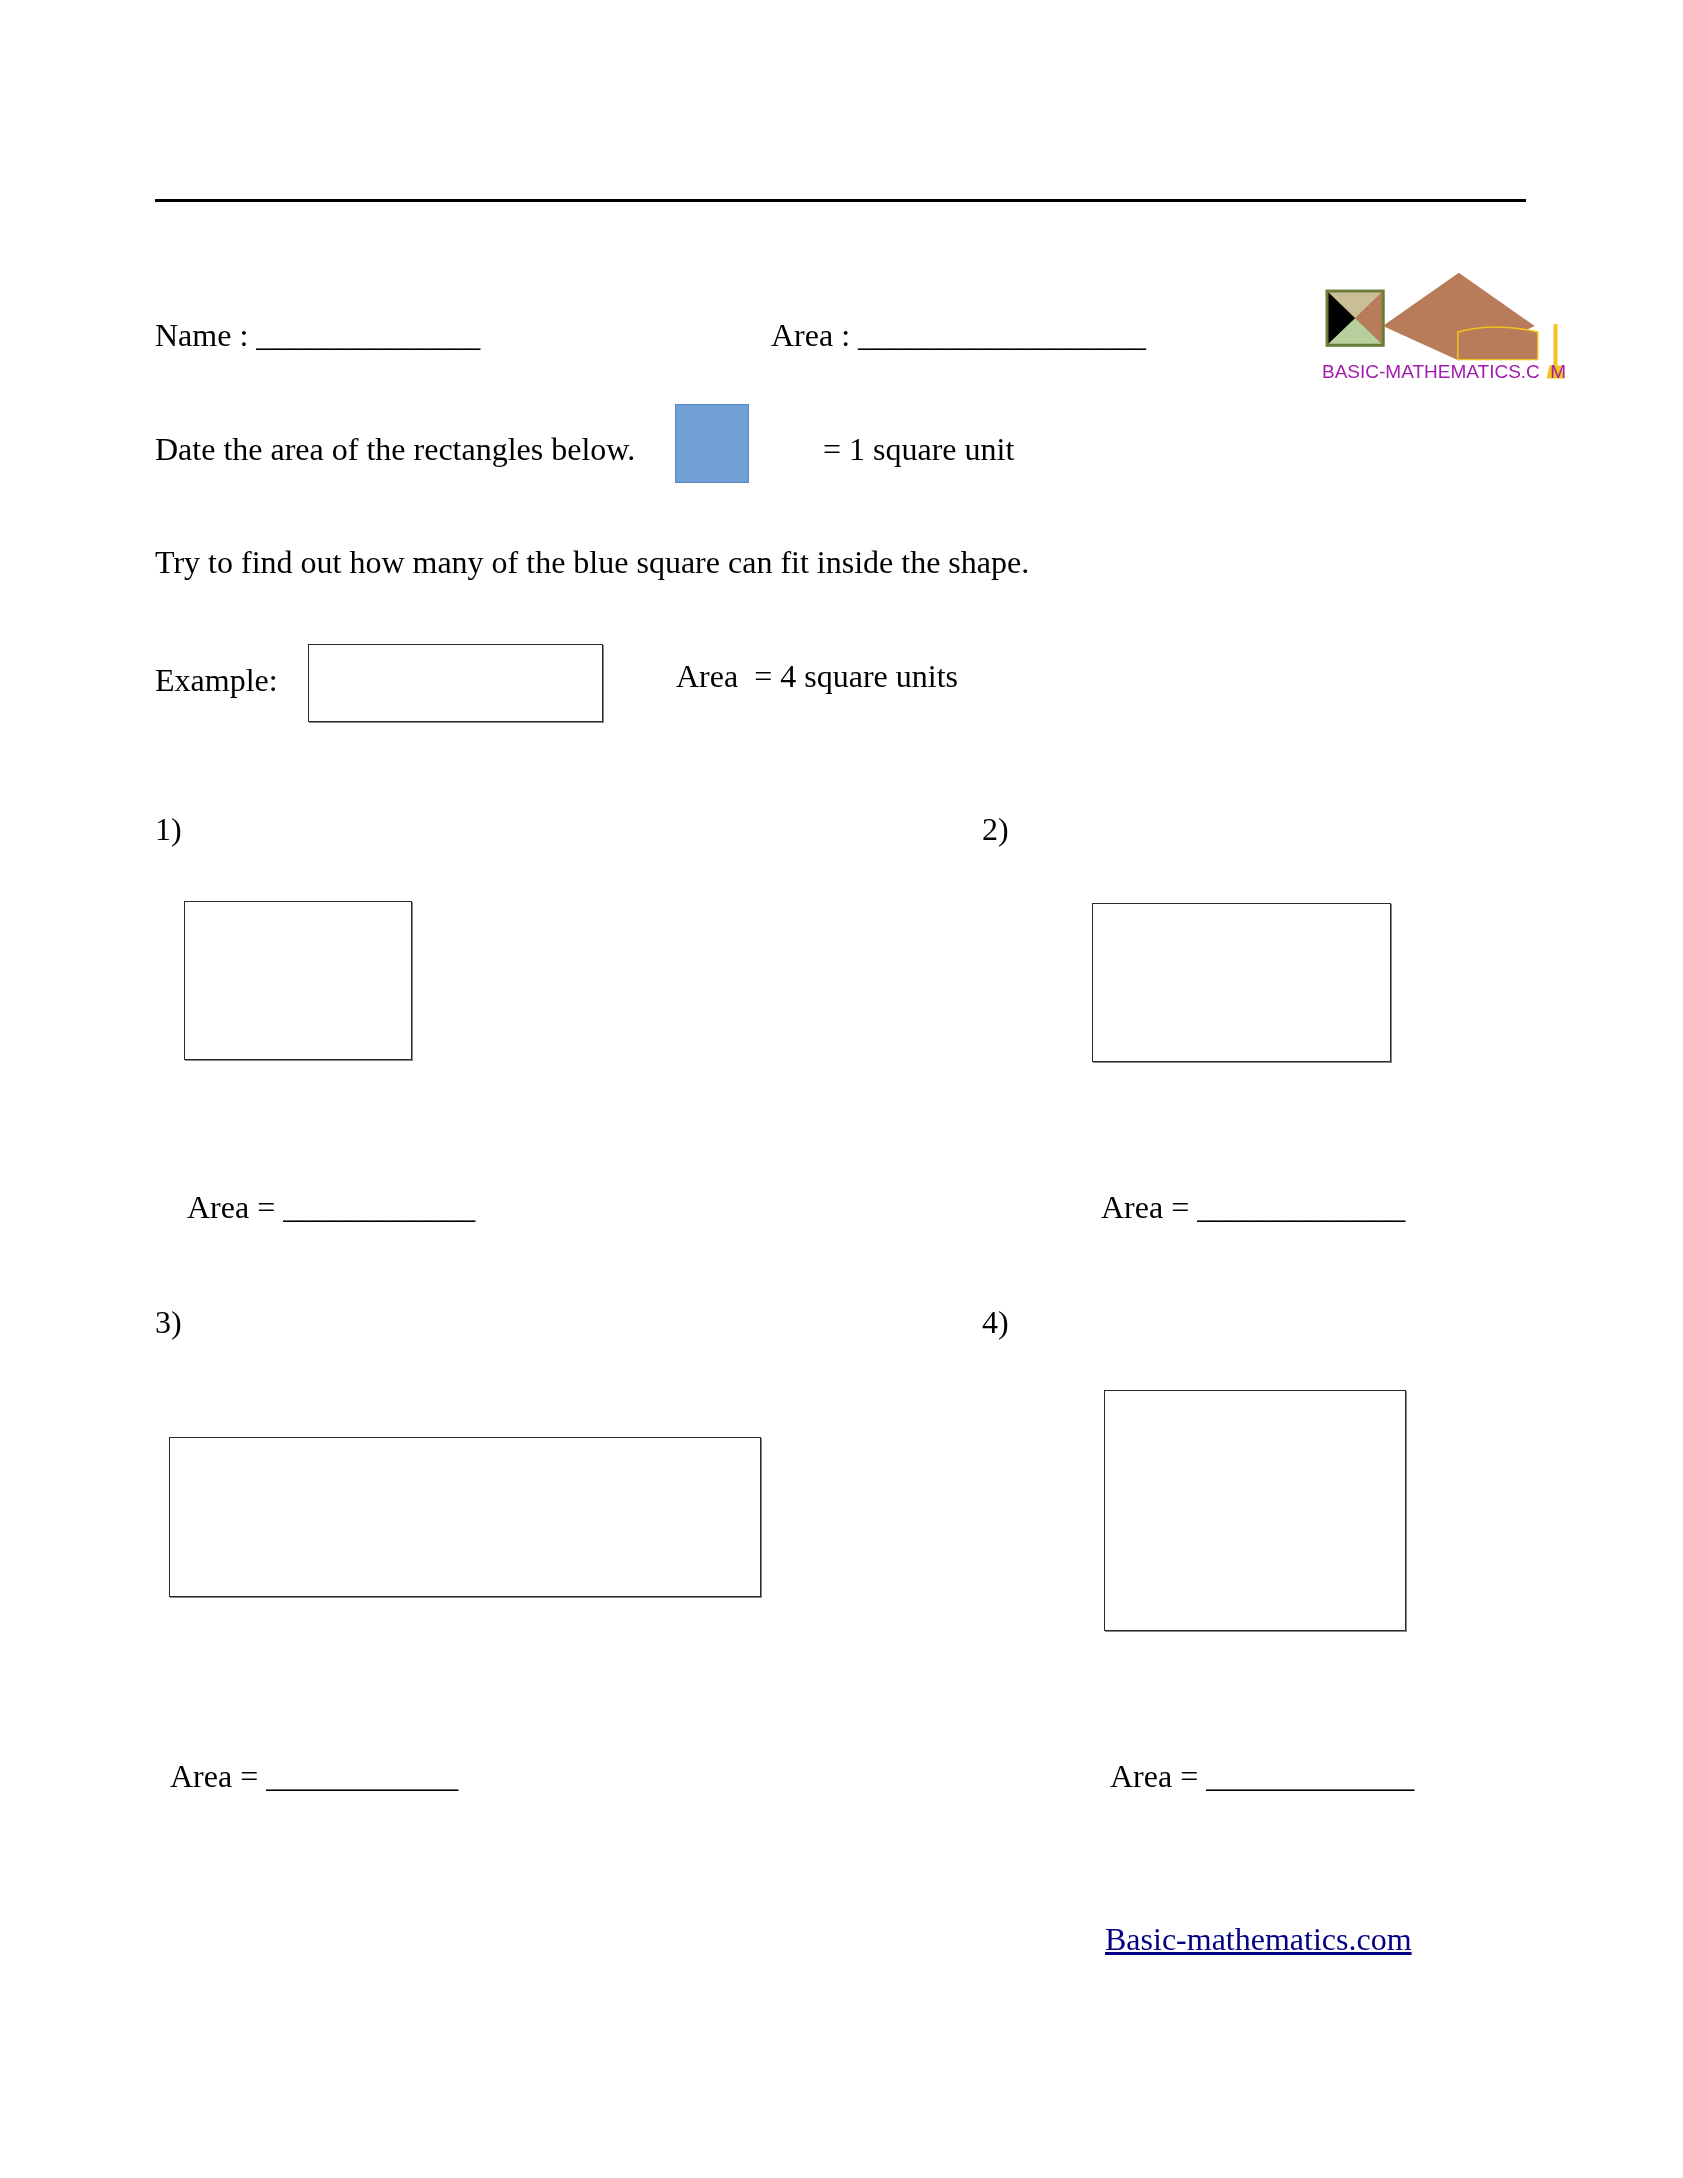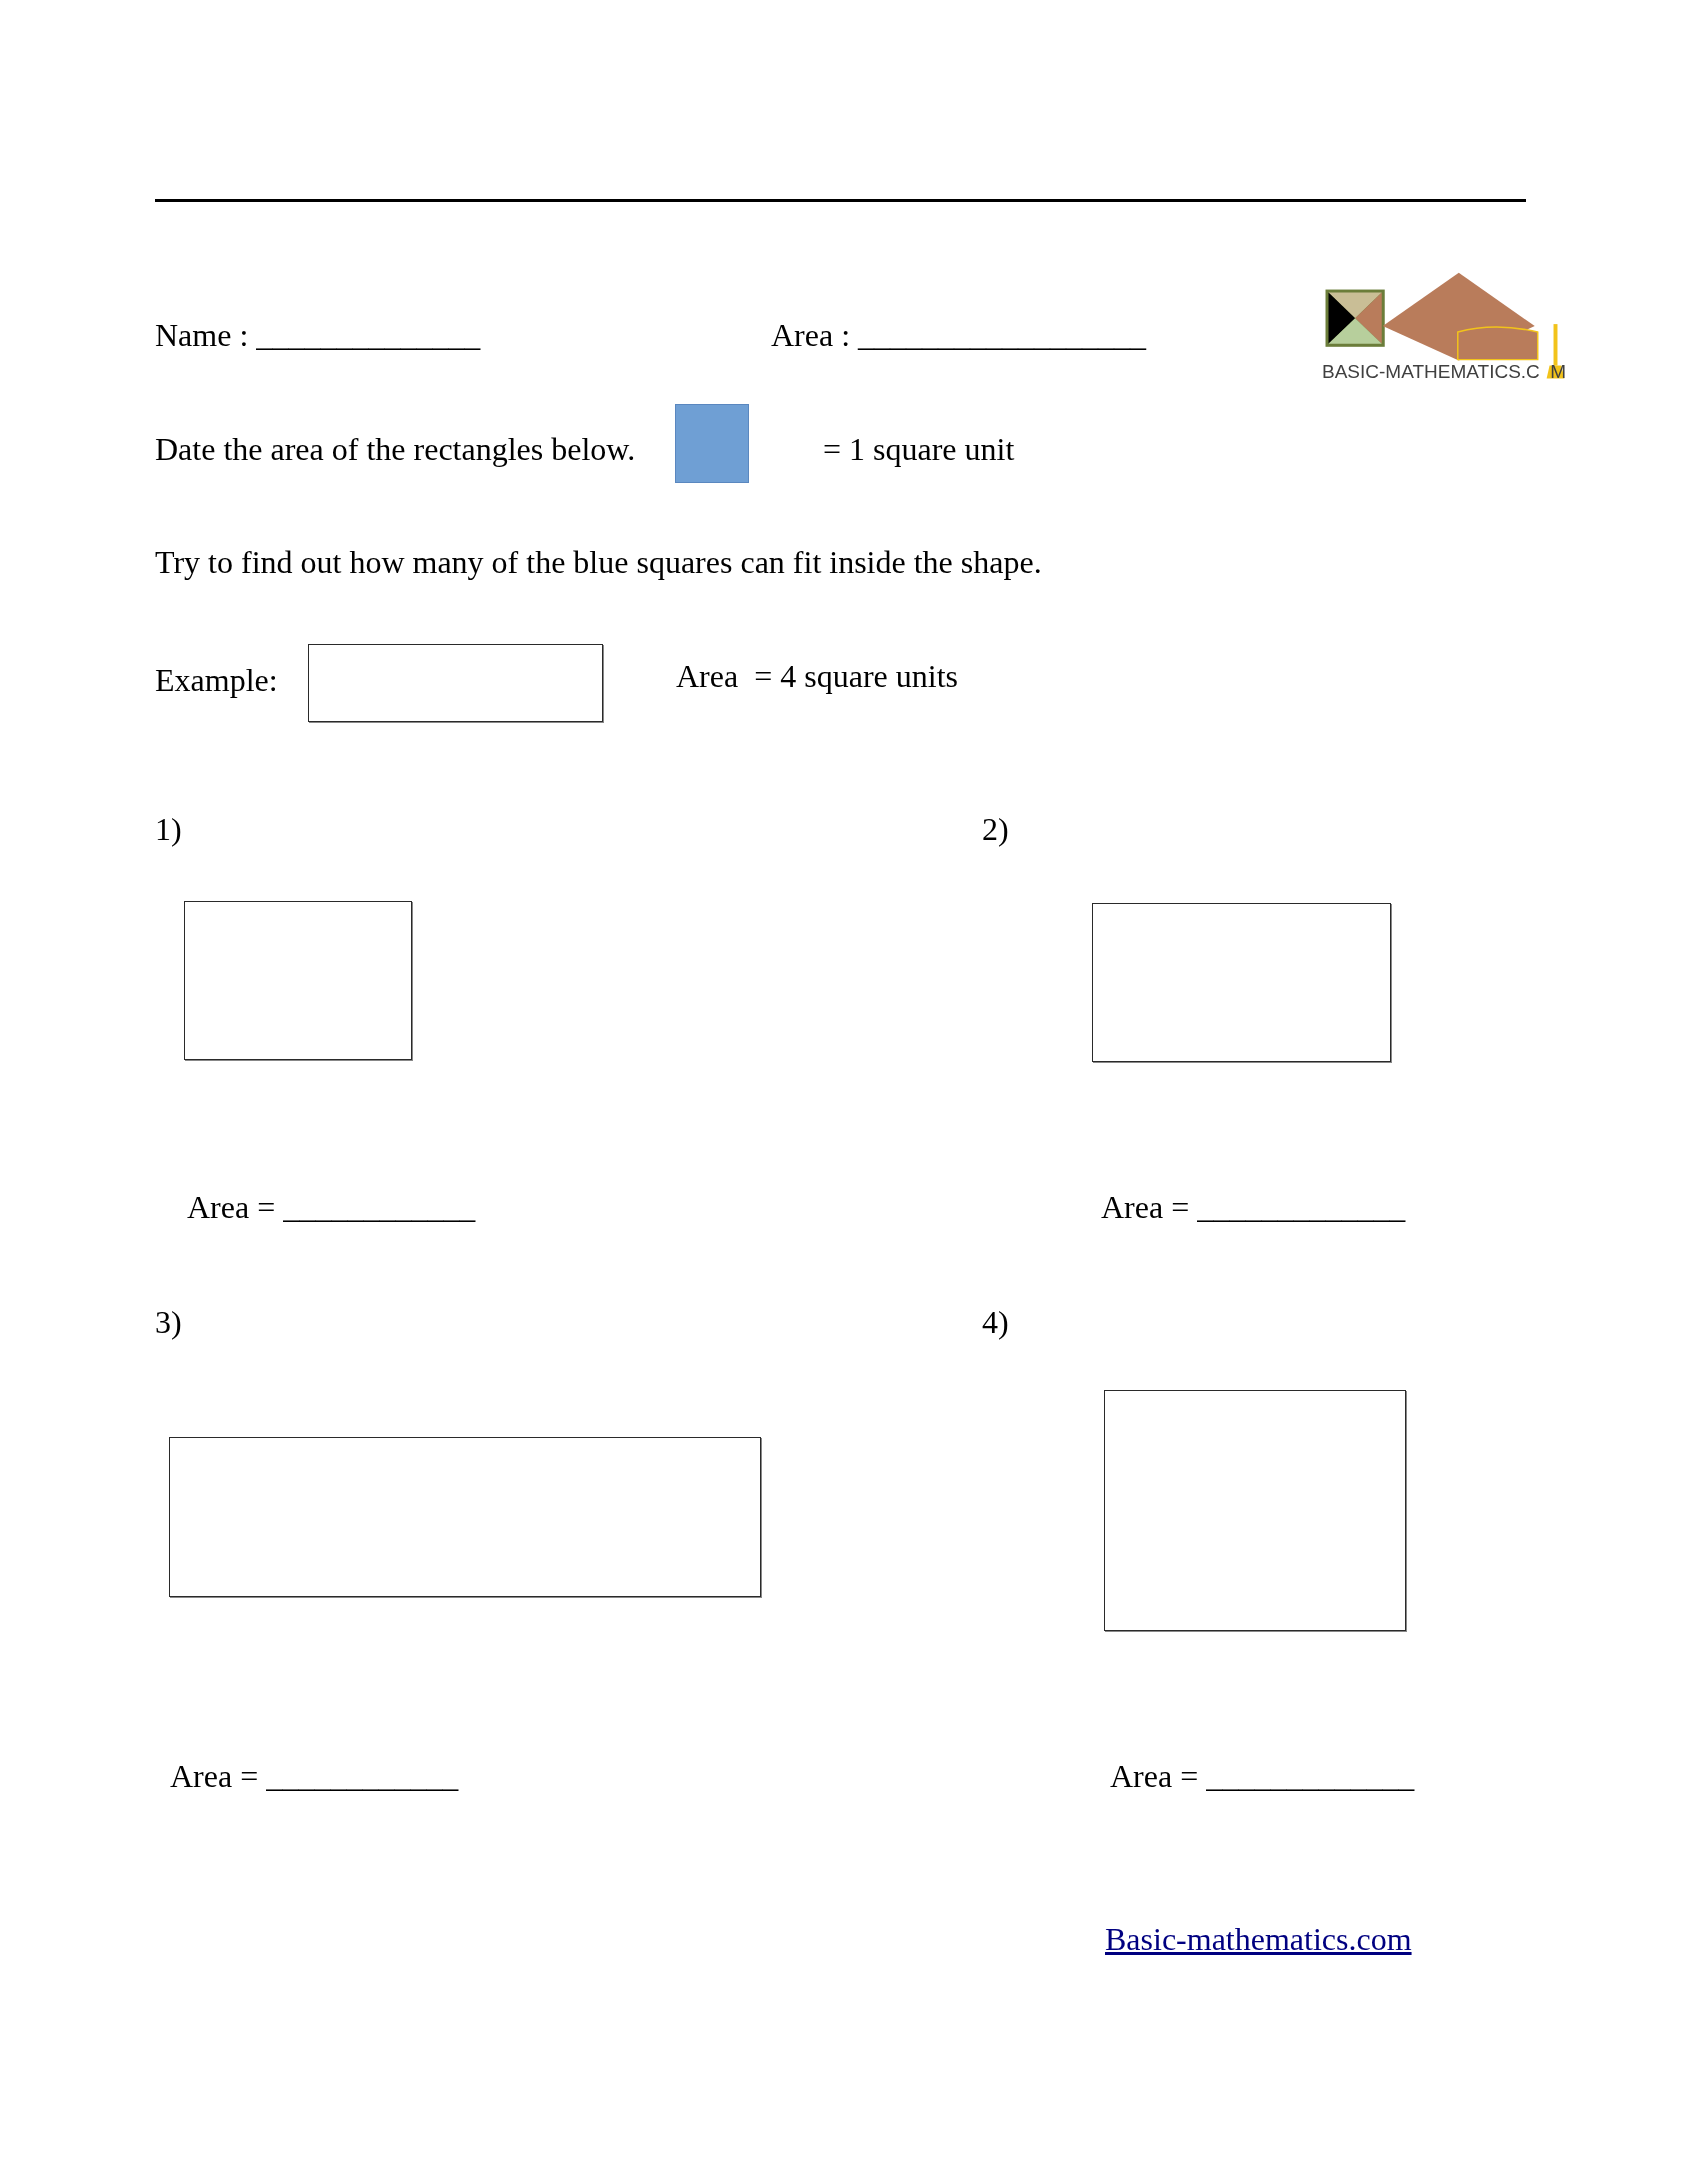--- a/index.html
+++ b/index.html
@@ -62,21 +62,21 @@
       top: 255px;
       width: 426px;
       height: 153px;
     }
     .logo-text {
       position: absolute;
       left: 94px;
       top: 106px;
       font-family: "Liberation Sans", "DejaVu Sans", sans-serif;
       font-size: 19px;
-      color: #404040;
+      color: #a21caf;
       letter-spacing: 0px;
       white-space: pre;
     }
   </style>
 </head>
 <body>
 
 <div class="rule"></div>
 
 <div class="txt" style="left:155px; top:319px;">Name : ______________</div>
@@ -100,21 +100,21 @@
     <rect x="329" y="70" width="4" height="42" fill="#f2c31a"></rect>
     <polygon points="325,112 337,112 340,125 322,125" fill="#f2c31a"></polygon>
   </svg>
   <span class="logo-text">BASIC-MATHEMATICS.C  M</span>
 </div>
 
 <div class="txt" style="left:155px; top:433px;">Date the area of the rectangles below.</div>
 <div class="unit"></div>
 <div class="txt" style="left:823px; top:433px;">= 1 square unit</div>
 
-<div class="txt" style="left:155px; top:546px;">Try to find out how many of the blue squares can fit inside the shape.</div>
+<div class="txt" style="left:155px; top:546px;">Try to find out how many of the blue square can fit inside the shape.</div>
 
 <div class="txt" style="left:155px; top:664px;">Example:</div>
 <div class="box" style="left:308px; top:644px; width:295px; height:78px;"></div>
 <div class="txt" style="left:676px; top:660px;">Area  = 4 square units</div>
 
 <div class="txt" style="left:155px; top:813px;">1)</div>
 <div class="box" style="left:184px; top:901px; width:228px; height:159px;"></div>
 <div class="txt" style="left:187px; top:1191px;">Area = ____________</div>
 
 <div class="txt" style="left:982px; top:813px;">2)</div>

